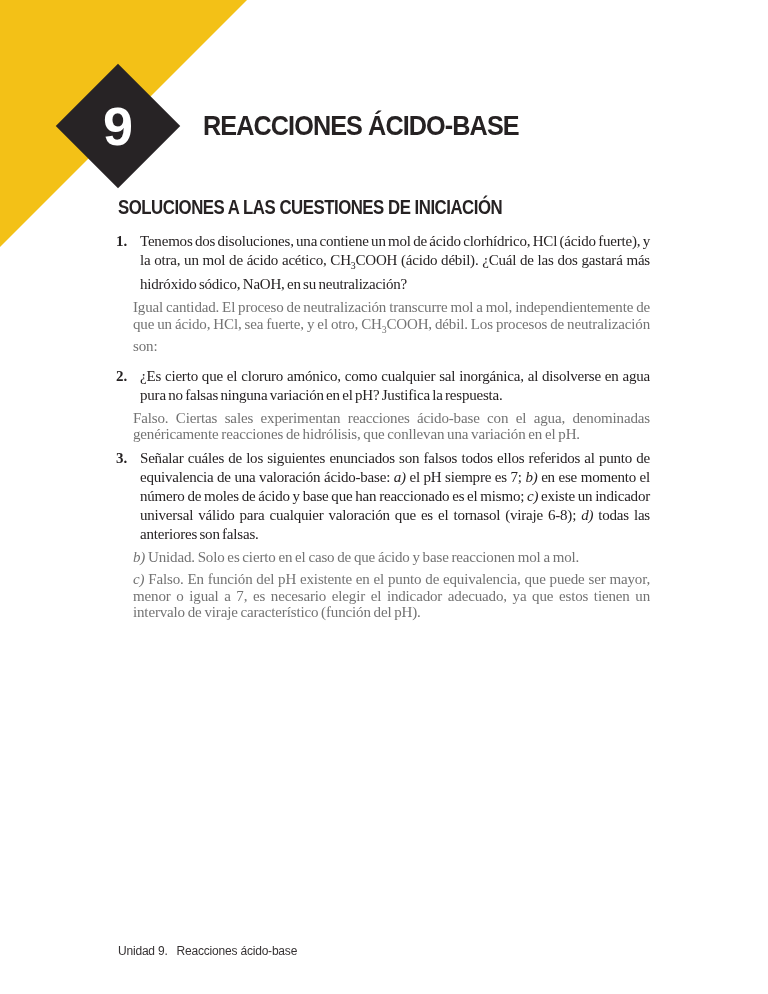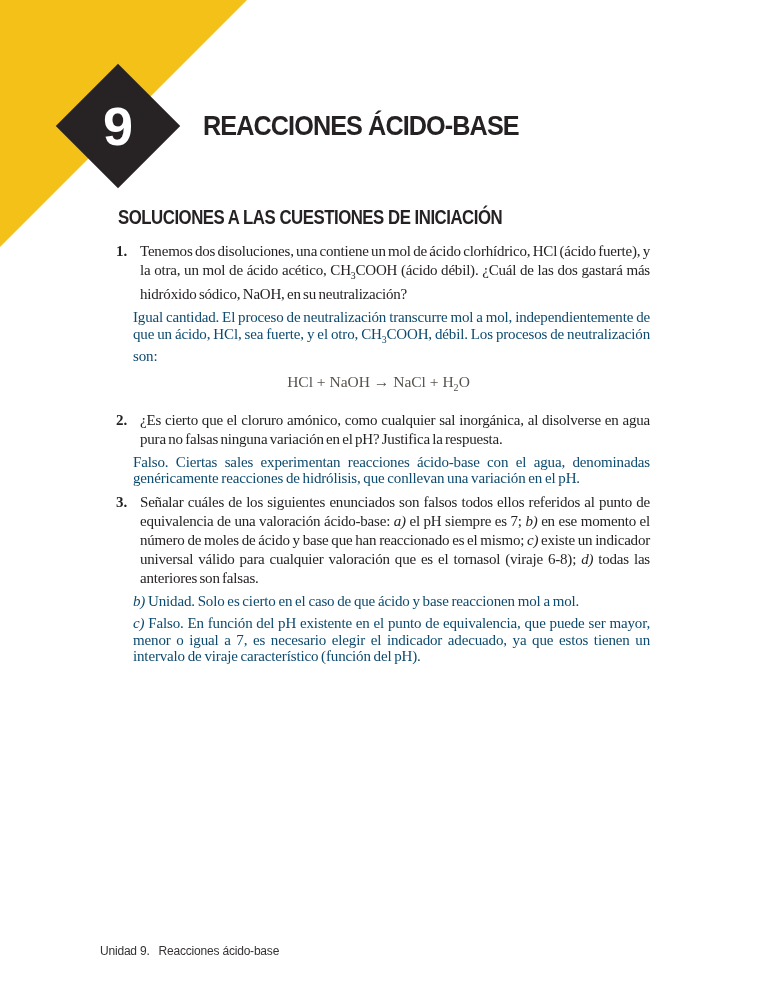--- a/index.html
+++ b/index.html
@@ -43,21 +43,21 @@
     font-weight:bold;
     font-size:28px;
     letter-spacing:-1px;
     color:#262223;
     white-space:nowrap;
     transform:scaleX(0.9);
     transform-origin:left center;
   }
 
   .content {
-    position:absolute; left:116px; top:205px; width:534px;
+    position:absolute; left:116px; top:195px; width:534px;
   }
 
   .section-heading {
     margin:0 0 13px 2px;
     font-family:"Liberation Sans","DejaVu Sans",sans-serif;
     font-weight:bold;
     font-size:21px;
     letter-spacing:-0.6px;
     color:#262223;
     white-space:nowrap;
@@ -76,40 +76,40 @@
     font-weight:normal; font-size:15px; line-height:19px;
     letter-spacing:-0.2px; word-spacing:-1.2px;
     color:#262223;
     text-align:justify;
   }
 
   .answer {
     margin:0 0 6px 17px;
     font-size:15px; line-height:16.5px;
     letter-spacing:-0.15px; word-spacing:-0.8px;
-    color:#0c4a6e;
+    color:#737373;
     text-align:justify;
   }
   .answer.last { }
 
   .equations {
     margin:6px 26px 12px 17px;
     text-align:center;
   }
   .equation {
     margin:0;
     font-size:15.5px; line-height:22px;
     color:#57524E;
   }
 
   .it { font-style:italic; }
   sub { font-size:0.65em; }
 
   .footer {
-    position:absolute; left:100px; top:944px;
+    position:absolute; left:118px; top:944px;
     font-family:"Liberation Sans","DejaVu Sans",sans-serif;
     font-size:12px;
     letter-spacing:-0.2px;
     color:#363233;
     white-space:nowrap;
     text-align:center;
   }
   .footer .unit { margin-right:9px; }
 </style>
 </head>
@@ -129,21 +129,20 @@
 
     <h2 class="section-heading">SOLUCIONES A LAS CUESTIONES DE INICIACIÓN</h2>
 
     <section>
       <div class="q">
         <span class="q-num">1.</span>
         <p class="q-text"><span>Tenemos dos disoluciones, una contiene un mol de ácido clorhídrico, HCl (ácido fuerte), y la otra, un mol de ácido acético, CH</span><sub>3</sub><span>COOH (ácido débil). ¿Cuál de las dos gastará más hidróxido sódico, NaOH, en su neutralización?</span></p>
       </div>
       <p class="answer"><span>Igual cantidad. El proceso de neutralización transcurre mol a mol, independiente­mente de que un ácido, HCl, sea fuerte, y el otro, CH</span><sub>3</sub><span>COOH, débil. Los procesos de neutralización son:</span></p>
       <div class="equations">
-        <p class="equation"><span>HCl + NaOH → NaCl + H</span><sub>2</sub><span>O</span></p>
       </div>
     </section>
 
     <section>
       <div class="q">
         <span class="q-num">2.</span>
         <p class="q-text"><span>¿Es cierto que el cloruro amónico, como cualquier sal inorgánica, al disolver­se en agua pura no falsas ninguna variación en el pH? Justifica la respuesta.</span></p>
       </div>
       <p class="answer last"><span>Falso. Ciertas sales experimentan reacciones ácido-base con el agua, denominadas genéricamente reacciones de hidrólisis, que conllevan una variación en el pH.</span></p>
     </section>

